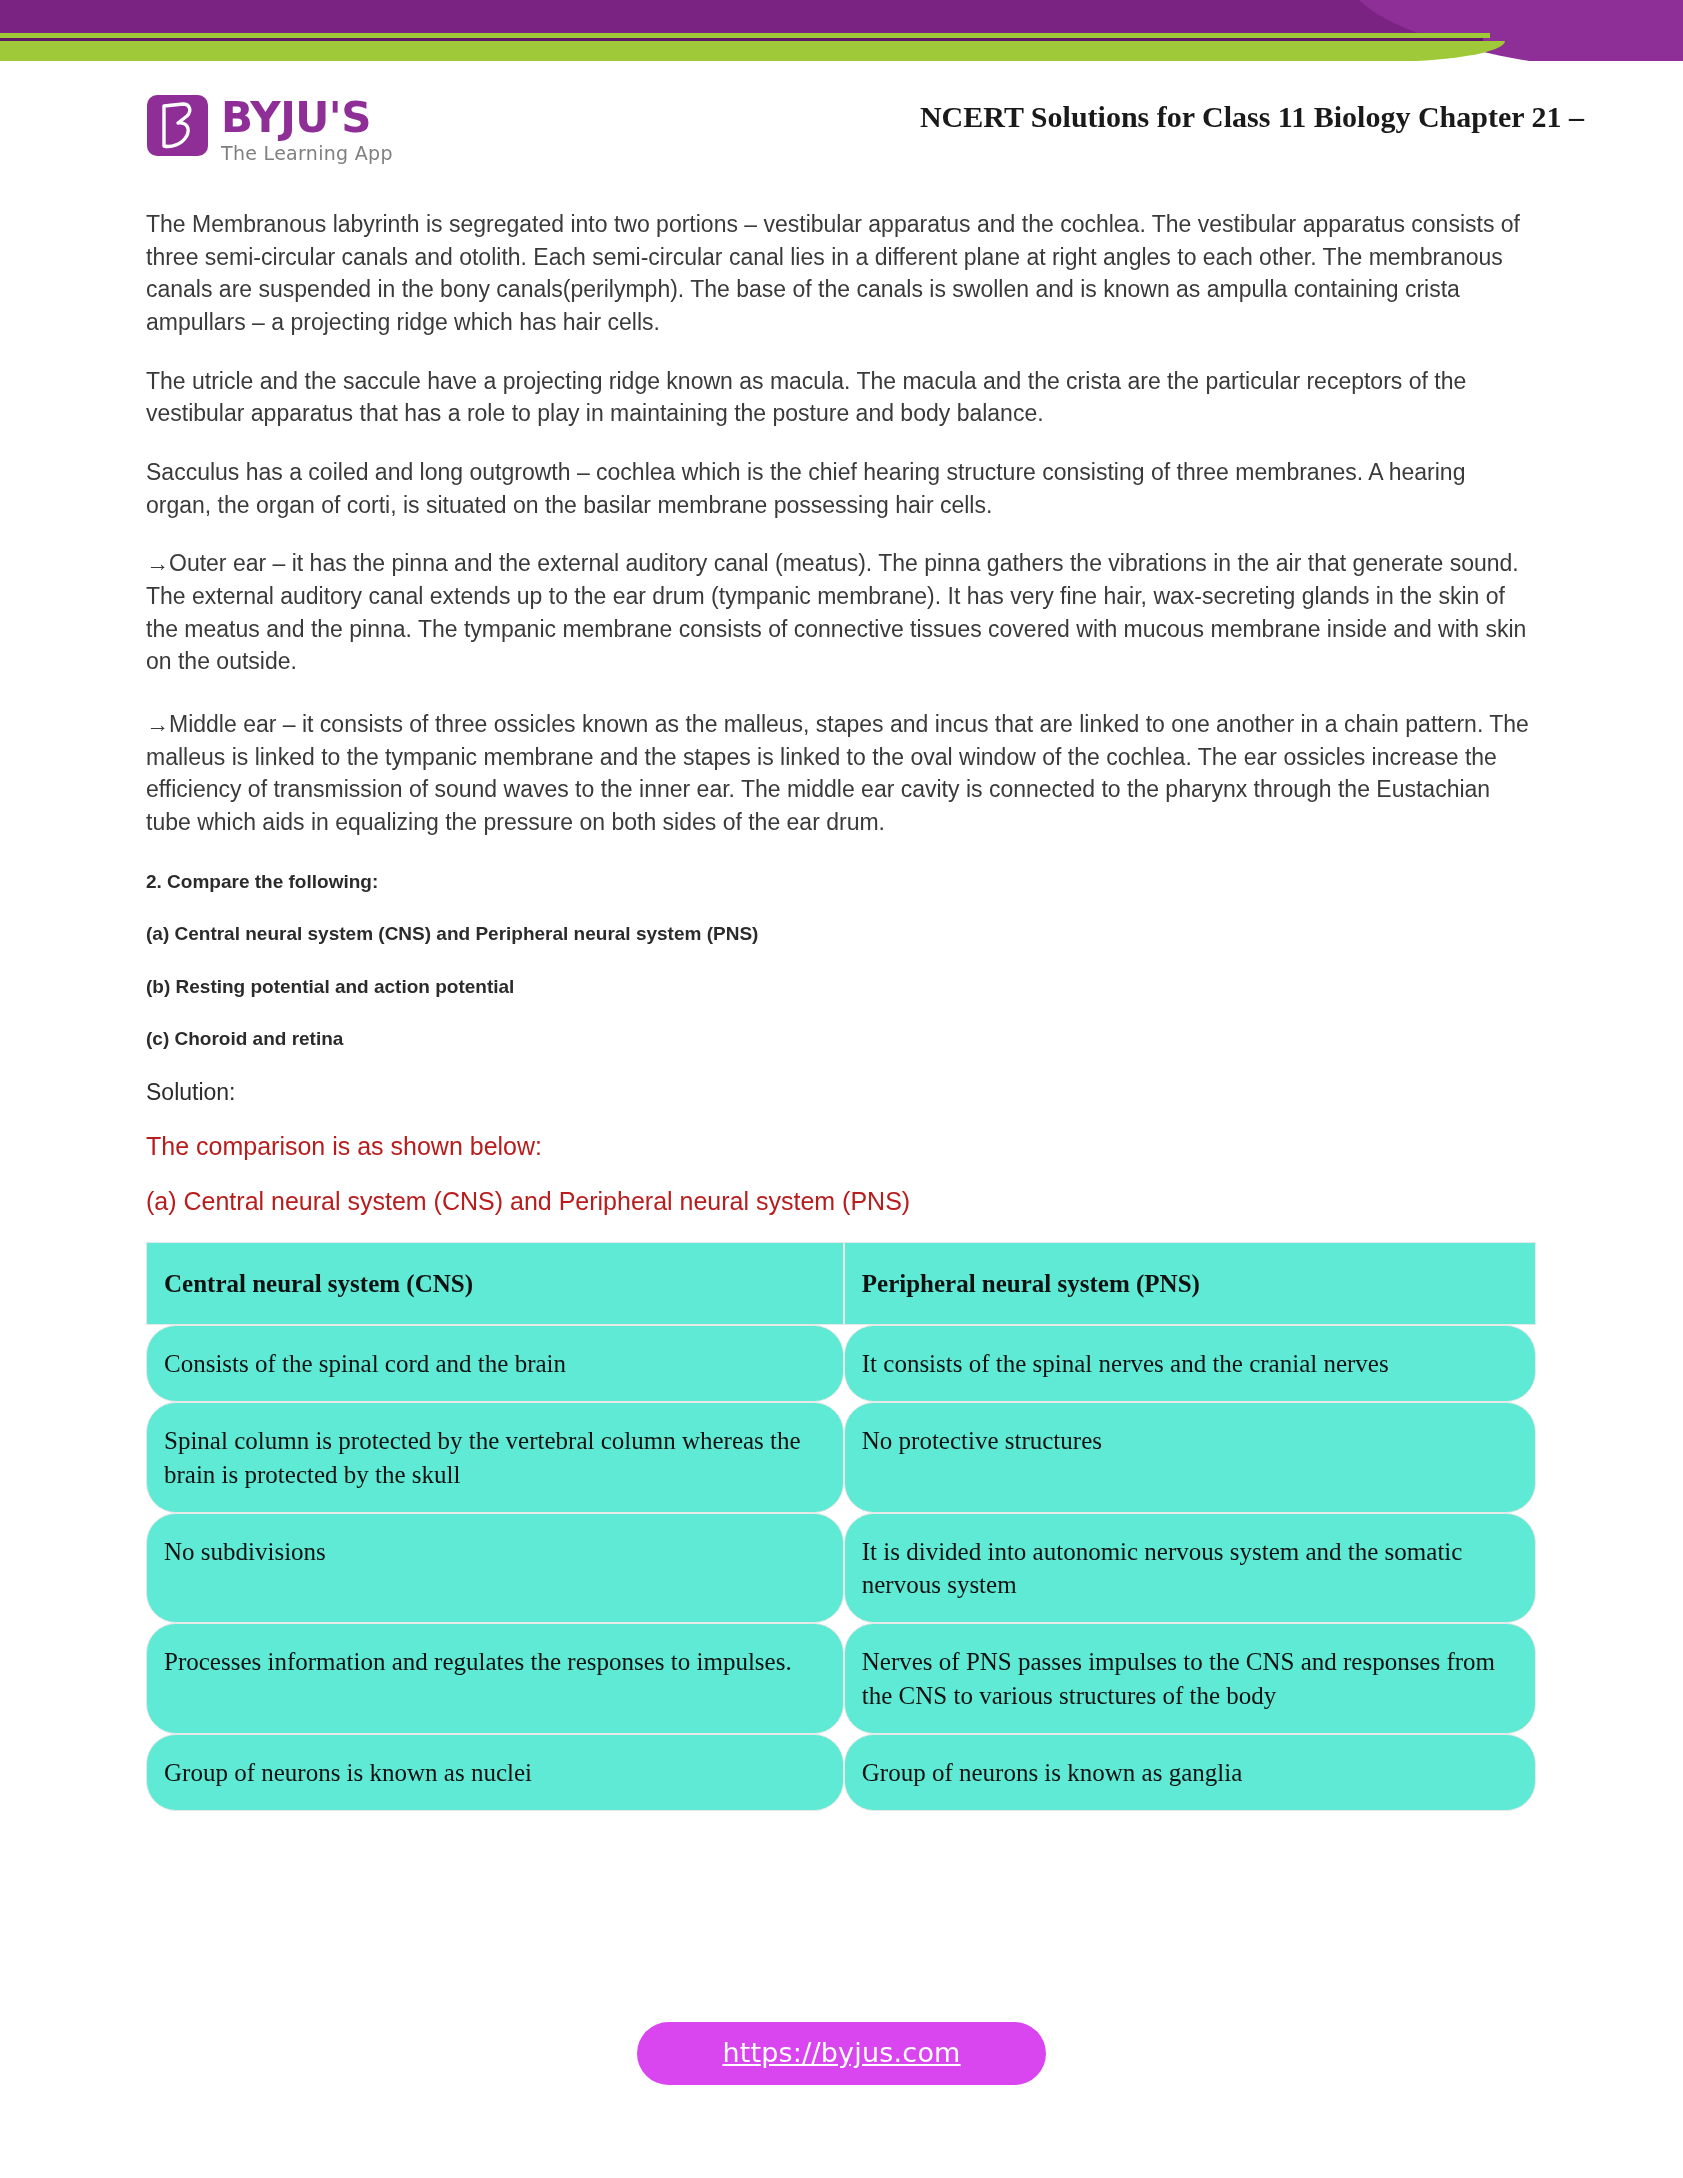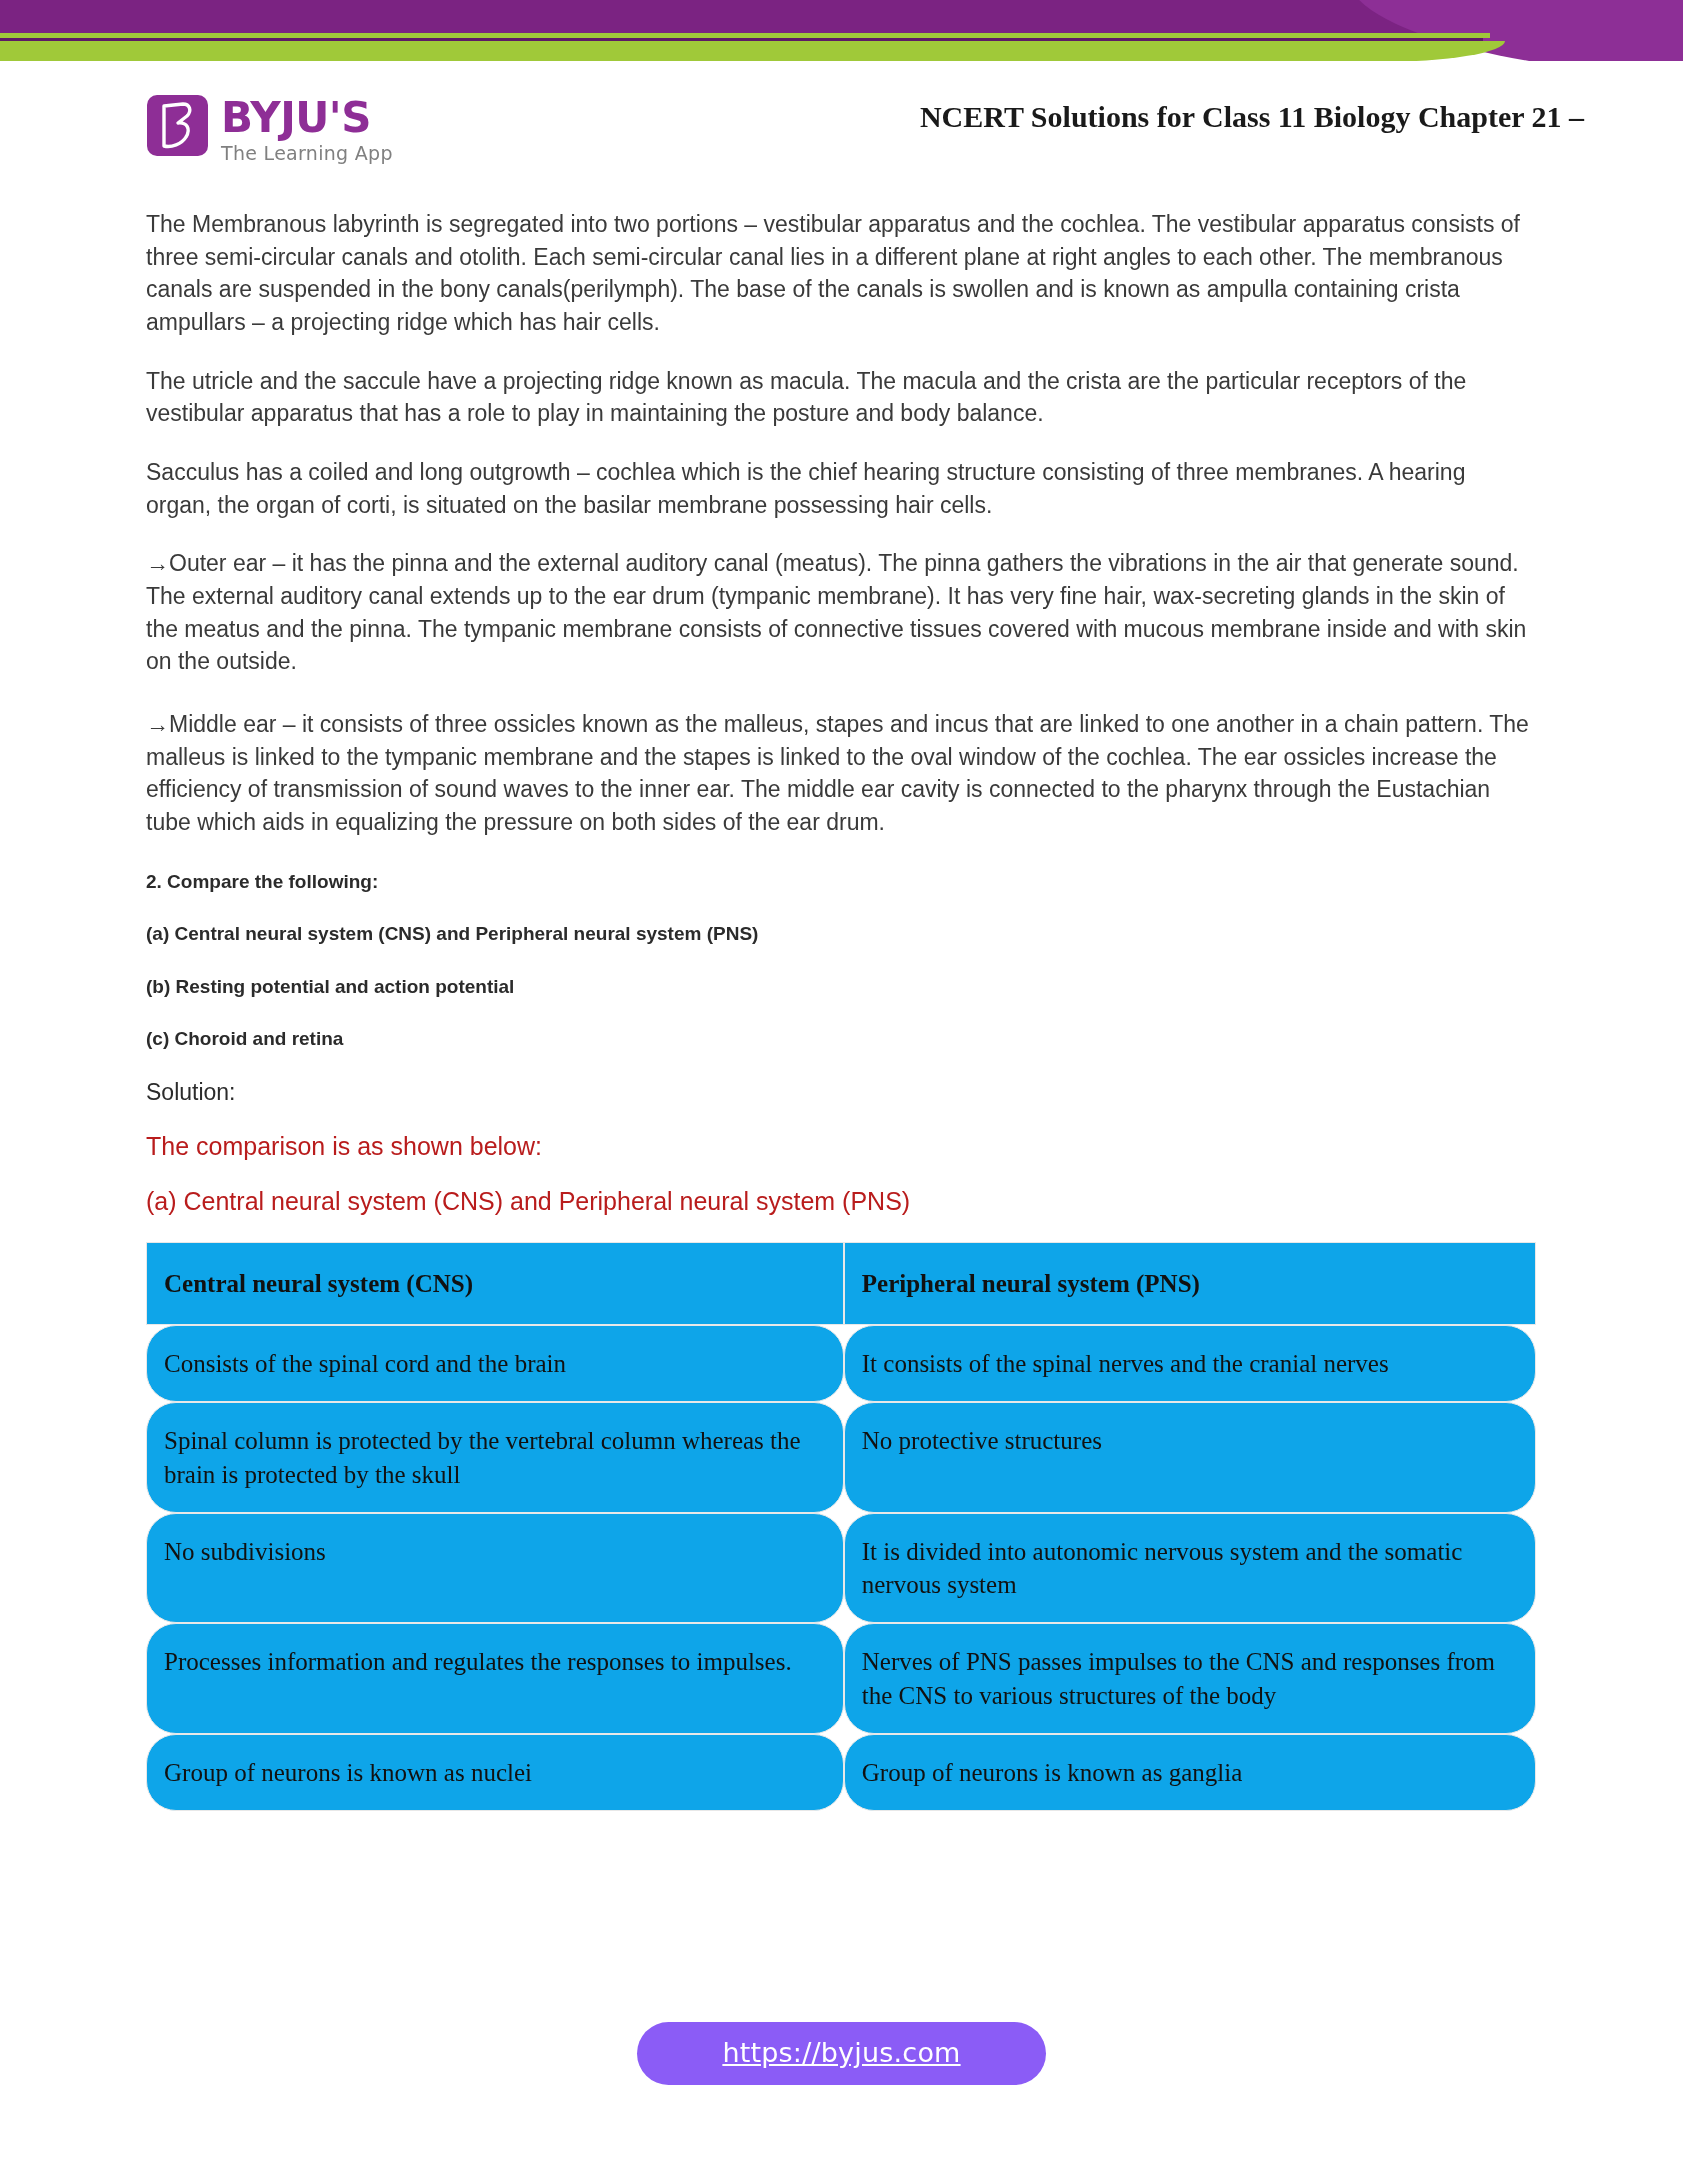--- a/index.html
+++ b/index.html
@@ -163,41 +163,41 @@
   }
   .cmp-table td, .cmp-table th {
     border: 1.5px solid #e8e8e8;
     padding: 21px 18px 21px 17px;
     vertical-align: top;
     text-align: left;
     font-family: "Liberation Serif", serif;
     font-size: 25px;
     line-height: 1.33;
     color: #111111;
-    background: #0ea5e9;
+    background: #5eead4;
   }
   .cmp-table th {
     font-weight: bold;
     padding-top: 24px;
     padding-bottom: 24px;
   }
   .cmp-table td { font-weight: normal; border-radius: 30px; }
   .col-a { width: 50.2%; }
   .col-b { width: 49.8%; }
 
   
   .footer {
     position: absolute;
     left: 0; top: 2022px;
     width: 1683px;
     display: flex;
     justify-content: center;
   }
   .url-pill {
-    background: #8b5cf6;
+    background: #d946ef;
     color: #ffffff;
     border-radius: 40px;
     padding: 15px 85px 17px;
     font-size: 27px;
     letter-spacing: 0.2px;
     font-family: "DejaVu Sans", sans-serif;
   }
 </style>
 </head>
 <body>

